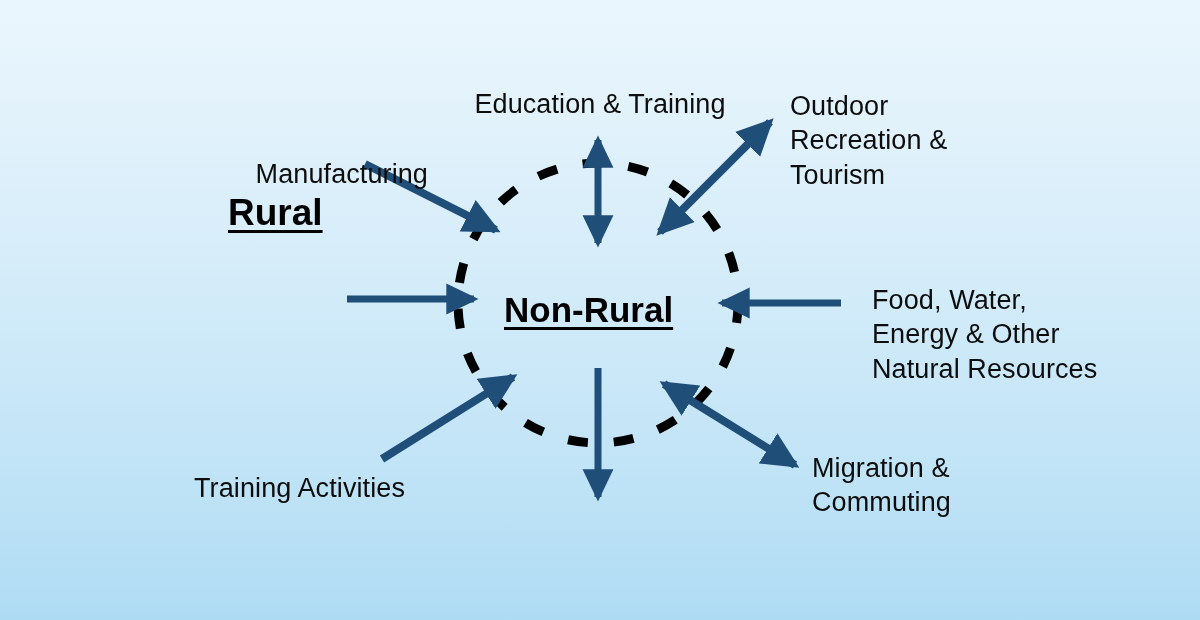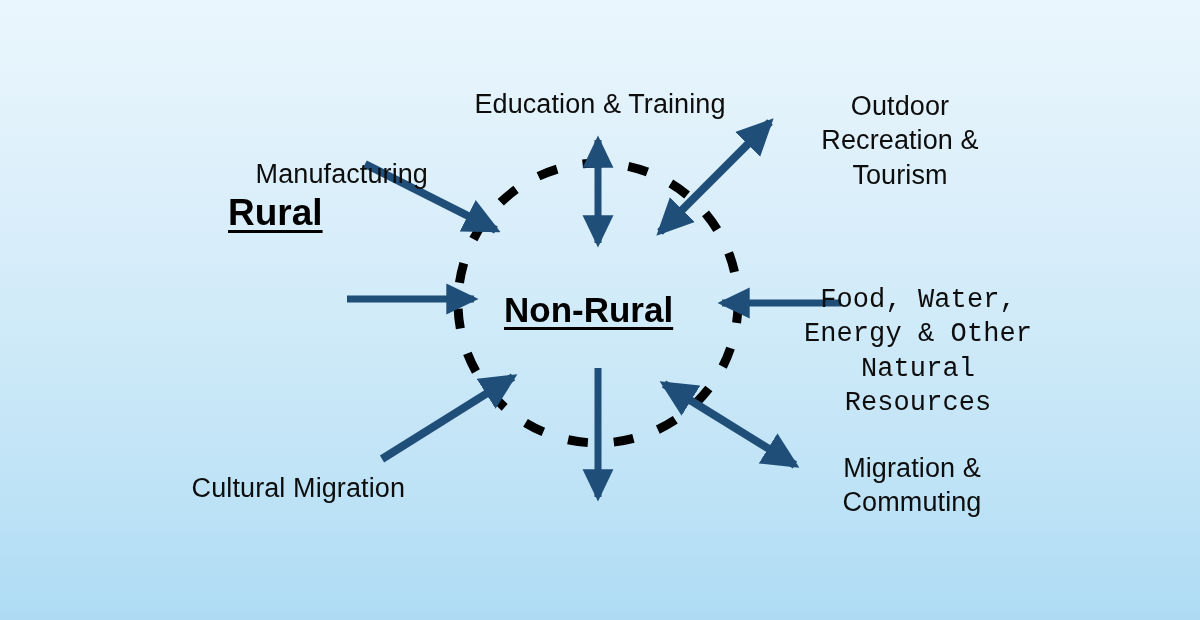--- a/index.html
+++ b/index.html
@@ -31,21 +31,20 @@
     font-size: 27px;
     line-height: 1.27;
     white-space: pre-line;
     letter-spacing: 0.1px;
     margin-top: 31px;
   }
   .label.center-lbl {
     text-align: center;
   }
   .label.right-lbl {
-    text-align: center;
   }
   .label.left-lbl {
     text-align: right;
   }
   #node-rural {
     position: absolute;
     font-size: 37px;
     font-weight: bold;
     color: #000000;
     text-decoration: underline;
@@ -115,26 +114,26 @@
   <div id="node-rural" style="left:228px; top:192px;">Rural</div>
 
   <div id="node-nonrural" style="left:504px; top:290px;">Non-Rural</div>
 
   <div class="label center-lbl" style="left:440px; top:56px; width:320px;">Education &amp; Training</div>
 
   <div class="label right-lbl" style="left:790px; top:58px; width:220px;">Outdoor
 Recreation &amp;
 Tourism</div>
 
-  <div class="label right-lbl" style="left:803px; top:252px; width:230px;font-family:Liberation Mono, monospace;">Food, Water,
+  <div class="label right-lbl" style="left:872px; top:252px; width:230px;">Food, Water,
 Energy &amp; Other
 Natural Resources</div>
 
   <div class="label right-lbl" style="left:812px; top:420px; width:200px;">Migration &amp;
 Commuting</div>
 
 
-  <div class="label left-lbl" style="left:135px; top:440px; width:270px;">Cultural Migration</div>
+  <div class="label left-lbl" style="left:135px; top:440px; width:270px;">Training Activities</div>
 
 
   <div class="label left-lbl" style="left:228px; top:126px; width:200px;">Manufacturing</div>
 
 </div>
 
 </body></html>

